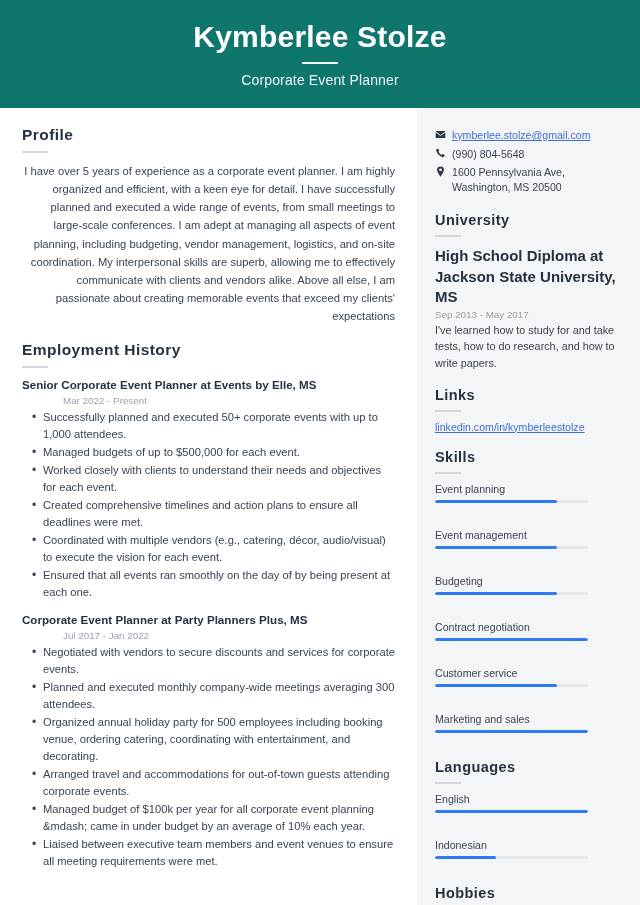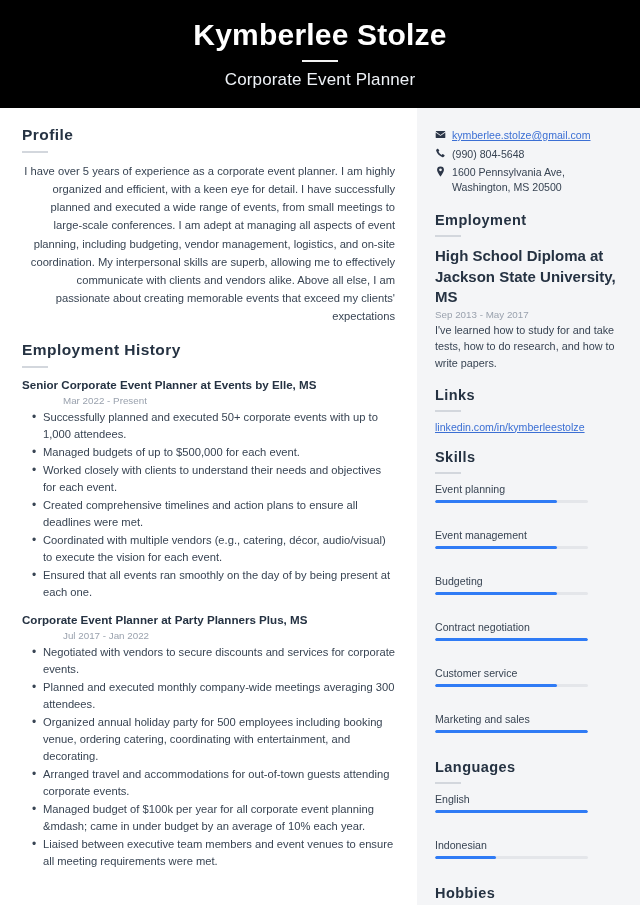--- a/index.html
+++ b/index.html
@@ -6,42 +6,42 @@
   html, body {
     width: 640px; height: 905px;
     font-family: "Liberation Sans", sans-serif;
     background: #ffffff;
     color: #2c3648;
   }
   .page { position: relative; width: 640px; height: 905px; overflow: hidden; display: flex; flex-direction: column; }
 
   
   .header {
-    background: #000000;
+    background: #0f766e;
     height: 108px;
     flex: 0 0 108px;
     display: flex; flex-direction: column;
     align-items: center; justify-content: center;
     color: #ffffff;
   }
   .full-name {
     font-size: 30px;
     font-weight: 700;
     letter-spacing: 0.2px;
     line-height: 1.1;
     color: #ffffff;
   }
   .name-rule {
     width: 36px; height: 2px;
     background: #ffffff;
     margin: 9px 0 8px 0;
     opacity: .95;
   }
   .job-title {
-    font-size: 17px;
+    font-size: 14px;
     font-weight: 400;
     letter-spacing: .15px;
     color: #eef2f7;
   }
 
   
   .body { display: flex; flex: 1 1 auto; min-height: 0; }
   .main {
     width: 417px; flex: 0 0 417px;
     background: #ffffff;
@@ -264,21 +264,21 @@
               </svg>
           </span>
           <span class="c-txt">
             <span>1600 Pennsylvania Ave,</span>
             <span>Washington, MS 20500</span>
           </span>
         </div>
       </div>
 
       <div class="sec">
-        <div class="sec-h">Employment</div>
+        <div class="sec-h">University</div>
         <div class="sec-rule"></div>
         <div id="edu">
             <div>
               <div class="edu-name">High School Diploma at Jackson State University, MS</div>
               <div class="edu-date">Sep 2013 - May 2017</div>
               <div class="edu-desc">I've learned how to study for and take tests, how to do research, and how to write papers.</div>
             </div>
           </div>
       </div>
 

